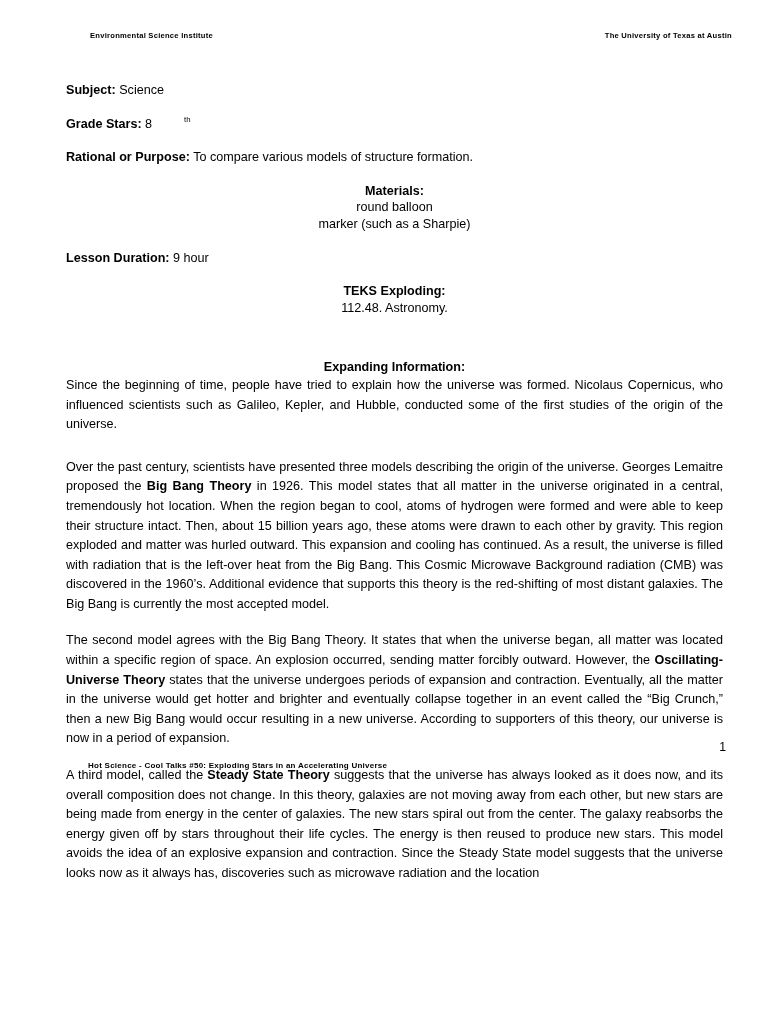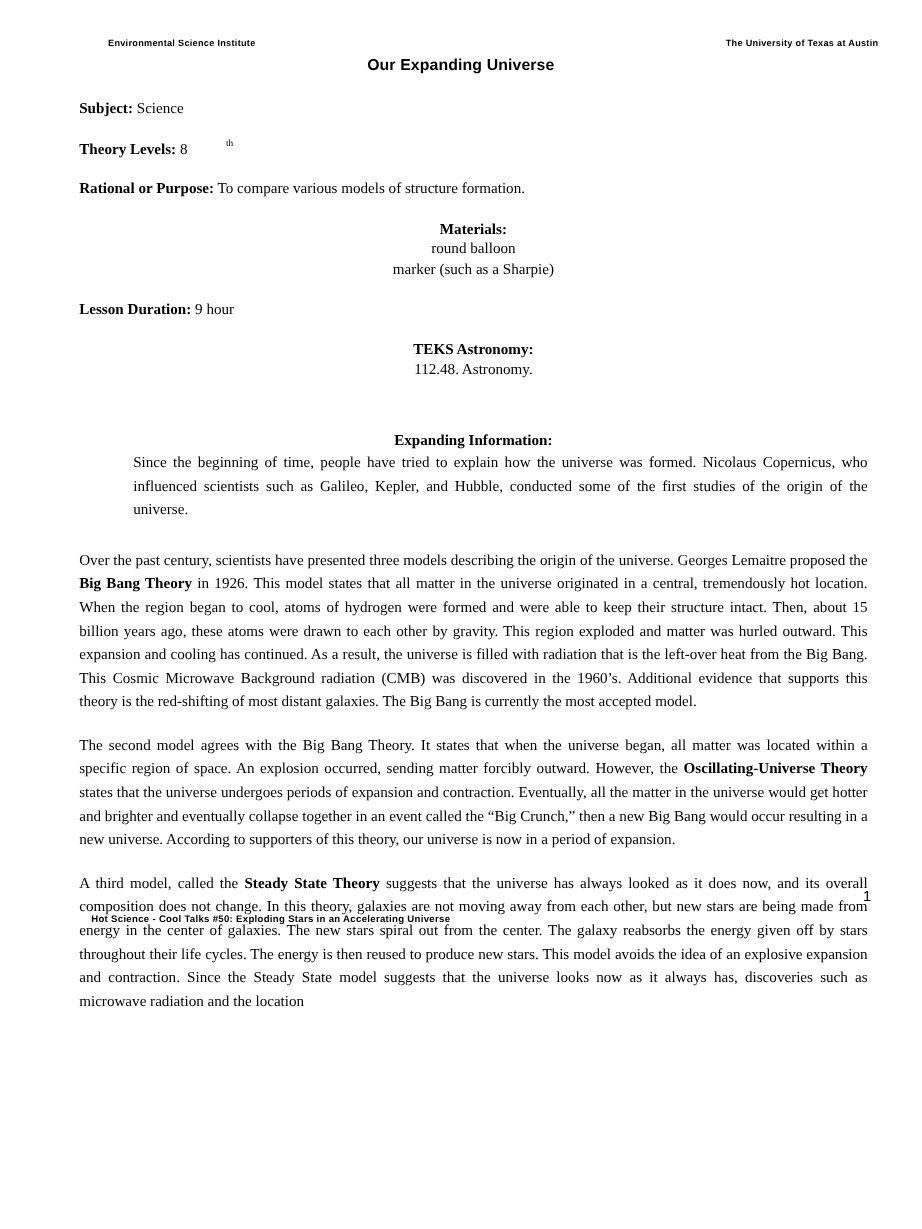--- a/index.html
+++ b/index.html
@@ -64,21 +64,20 @@
   }
 
   
   .body-col {
     position: absolute;
     left: 66px;
     top: 82px;
     width: 657px;
     font-size: 12.6px;
     line-height: 16.6px;
-    font-family: Liberation Serif, serif;
   }
 
   .field {
     margin: 0 0 17px 0;
   }
   .lbl {
     font-weight: bold;
   }
   sup {
     font-size: 0.62em;
@@ -111,21 +110,21 @@
   .para b {
     font-weight: bold;
   }
 
   .spacer-lg { height: 26px; }
   .spacer-sm { height: 6px; }
 
   
   .doc-footer {
     position: absolute;
-    left: 76px;
+    left: 88px;
     bottom: 42px;
     font-size: 8px;
     font-weight: bold;
     letter-spacing: 0.25px;
     white-space: nowrap;
     text-align: center;
   }
   .page-num {
     position: absolute;
     right: 42px;
@@ -136,60 +135,59 @@
 </head>
 <body>
 
 <div class="page">
 
   <div class="doc-header">
     <div class="hdr-left">Environmental Science Institute</div>
     <div class="hdr-right">The University of Texas at Austin</div>
   </div>
 
-  <div class="doc-title">Our Expanding Universe</div>
 
   <div class="body-col">
 
     <p class="field">
       <span class="lbl">Subject:</span>
       <span>Science</span>
     </p>
 
     <p class="field">
-      <span class="lbl">Theory Levels:</span>
+      <span class="lbl">Grade Stars:</span>
       <span>8</span><sup>th</sup>
     </p>
 
     <p class="field">
       <span class="lbl">Rational or Purpose:</span>
       <span>To compare various models of structure formation.</span>
     </p>
 
     <div class="block">
       <span class="line lbl">Materials:</span>
       <span class="line">round balloon</span>
       <span class="line">marker (such as a Sharpie)</span>
     </div>
 
     <p class="field">
       <span class="lbl">Lesson Duration:</span>
       <span>9 hour</span>
     </p>
 
     <div class="block">
-      <span class="line lbl">TEKS Astronomy:</span>
+      <span class="line lbl">TEKS Exploding:</span>
       <span class="line">112.48. Astronomy.</span>
     </div>
 
     <div class="spacer-lg"></div>
 
     <div class="block">
       <span class="line section-head">Expanding Information:</span>
-      <span class="para" style="display:block;margin-bottom:0;margin-left:45px;">Since the beginning of time, people have tried to explain how the universe was formed.  Nicolaus Copernicus, who influenced scientists such as Galileo, Kepler, and Hubble, conducted some of the first studies of the origin of the universe.</span>
+      <span class="para" style="display:block;margin-bottom:0;">Since the beginning of time, people have tried to explain how the universe was formed.  Nicolaus Copernicus, who influenced scientists such as Galileo, Kepler, and Hubble, conducted some of the first studies of the origin of the universe.</span>
     </div>
 
     <div class="spacer-sm"></div>
 
     <p class="para">
       <span>Over the past century, scientists have presented three models describing the origin of the universe. Georges Lemaitre proposed the </span><b>Big Bang Theory</b><span> in 1926.  This model states that all matter in the universe originated in a central, tremendously hot location.   When the region began to cool, atoms of hydrogen were formed and were able to keep their structure intact.  Then, about 15 billion years ago, these atoms were drawn to each other by gravity.  This region exploded and matter was hurled outward.   This expansion and cooling has continued.  As a result, the universe is filled with radiation that is the left-over heat from the Big Bang.   This Cosmic Microwave Background radiation (CMB) was discovered in the 1960’s.  Additional evidence that supports this theory is the red-shifting of most distant galaxies.  The Big Bang is currently the most accepted model.</span>
     </p>
 
     <p class="para">
       <span>The second model agrees with the Big Bang Theory.  It states that when the universe began, all matter was located within a specific region of space.   An explosion occurred, sending matter forcibly outward.  However, the </span><b>Oscillating-Universe Theory</b><span> states that the universe undergoes periods of expansion and contraction.  Eventually, all the matter in the universe would get hotter and brighter and eventually collapse together in an event called the “Big Crunch,” then a new Big Bang would occur resulting in a new universe.   According to supporters of this theory, our universe is now in a period of expansion.</span>

